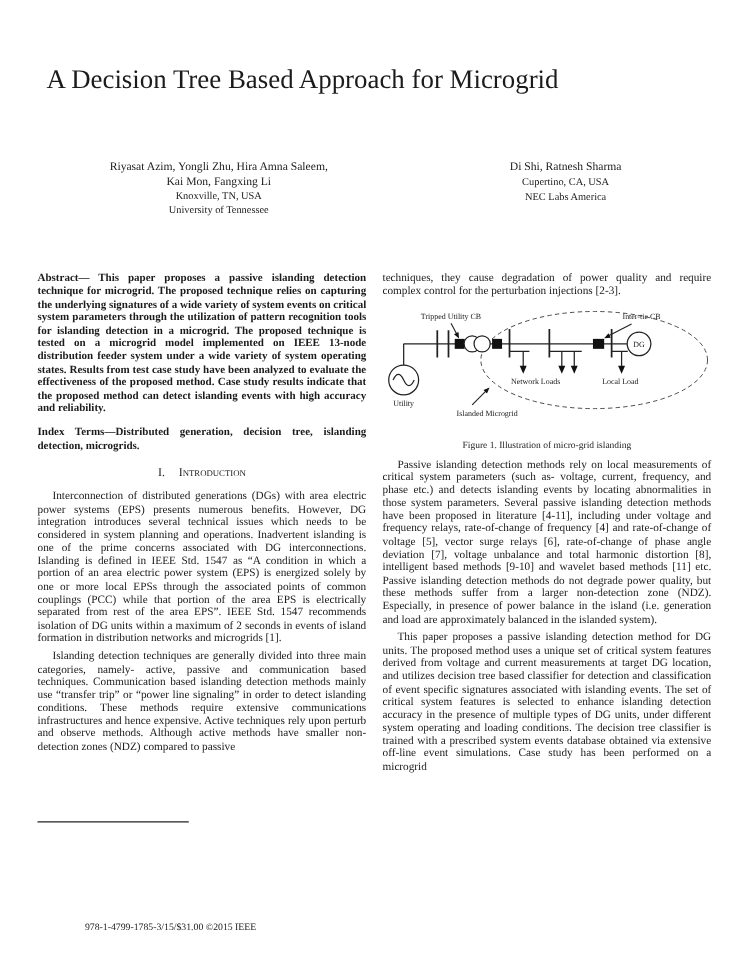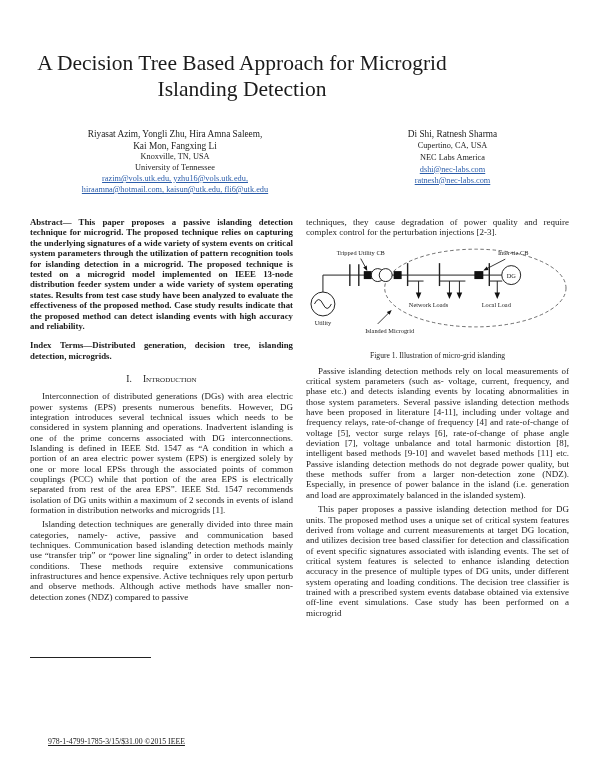--- a/index.html
+++ b/index.html
@@ -39,51 +39,42 @@
 
   figure { margin:9px 0 6px 0; text-align:center; }
   figure svg { display:block; }
   figcaption { font-size:7.6px; margin-top:4px; text-align:center; }
   .fig-label { font-size:6.4px; fill:#1b1b1b; }
 
   .footnote { position:absolute; left:30px; top:657px; width:263px; }
   .fn-rule { width:121px; border-top:1px solid #222; margin-bottom:3px; }
   .fn-text { font-size:7.7px; line-height:9.5px; text-indent:14px; }
 
-  .footer { position:absolute; left:48px; top:737px; font-size:7.8px;text-decoration:underline; }
+  .footer { position:absolute; left:68px; top:737px; font-size:7.8px; }
 </style>
 </head>
 <body>
 
 <h1 class="title">
   <span>A Decision Tree Based Approach for Microgrid</span><br>
-  <span>Islanding Detection</span>
 </h1>
 
 <div class="auth-block auth-left">
   <div class="auth-names">
     <span>Riyasat Azim, Yongli Zhu, Hira Amna Saleem,</span><br>
     <span>Kai Mon, Fangxing Li</span>
   </div>
   <div class="auth-affil">Knoxville, TN, USA</div>
   <div class="auth-affil">University of Tennessee</div>
-  <div class="auth-emails">
-    <a>razim@vols.utk.edu, yzhu16@vols.utk.edu,</a><br>
-    <a>hiraamna@hotmail.com, kaisun@utk.edu, fli6@utk.edu</a>
-  </div>
 </div>
 
 <div class="auth-block auth-right">
   <div class="auth-names">Di Shi, Ratnesh Sharma</div>
   <div class="auth-affil">Cupertino, CA, USA</div>
   <div class="auth-affil auth-gap">NEC Labs America</div>
-  <div class="auth-emails">
-    <a>dshi@nec-labs.com</a><br>
-    <a>ratnesh@nec-labs.com</a>
-  </div>
 </div>
 
 <div class="col col-left">
   <p class="abstract-p"><span class="abs-label">Abstract—</span><span> This paper proposes a passive islanding detection technique for microgrid. The proposed technique relies on capturing the underlying signatures of a wide variety of system events on critical system parameters through the utilization of pattern recognition tools for islanding detection in a microgrid. The proposed technique is tested on a microgrid model implemented on IEEE 13-node distribution feeder system under a wide variety of system operating states. Results from test case study have been analyzed to evaluate the effectiveness of the proposed method. Case study results indicate that the proposed method can detect islanding events with high accuracy and reliability.</span></p>
 
   <p class="index-p"><span class="it-label">Index Terms</span><span>—Distributed generation, decision tree, islanding detection, microgrids.</span></p>
 
   <h2 class="sec-heading"><span class="sec-num">I.</span><span class="sc">Introduction</span></h2>
 
   <p class="body-p indent">Interconnection of distributed generations (DGs) with area electric power systems (EPS) presents numerous benefits. However, DG integration introduces several technical issues which needs to be considered in system planning and operations. Inadvertent islanding is one of the prime concerns associated with DG interconnections. Islanding is defined in IEEE Std. 1547 as “A condition in which a portion of an area electric power system (EPS) is energized solely by one or more local EPSs through the associated points of common couplings (PCC) while that portion of the area EPS is electrically separated from rest of the area EPS”. IEEE Std. 1547 recommends isolation of DG units within a maximum of 2 seconds in events of island formation in distribution networks and microgrids [1].</p>

